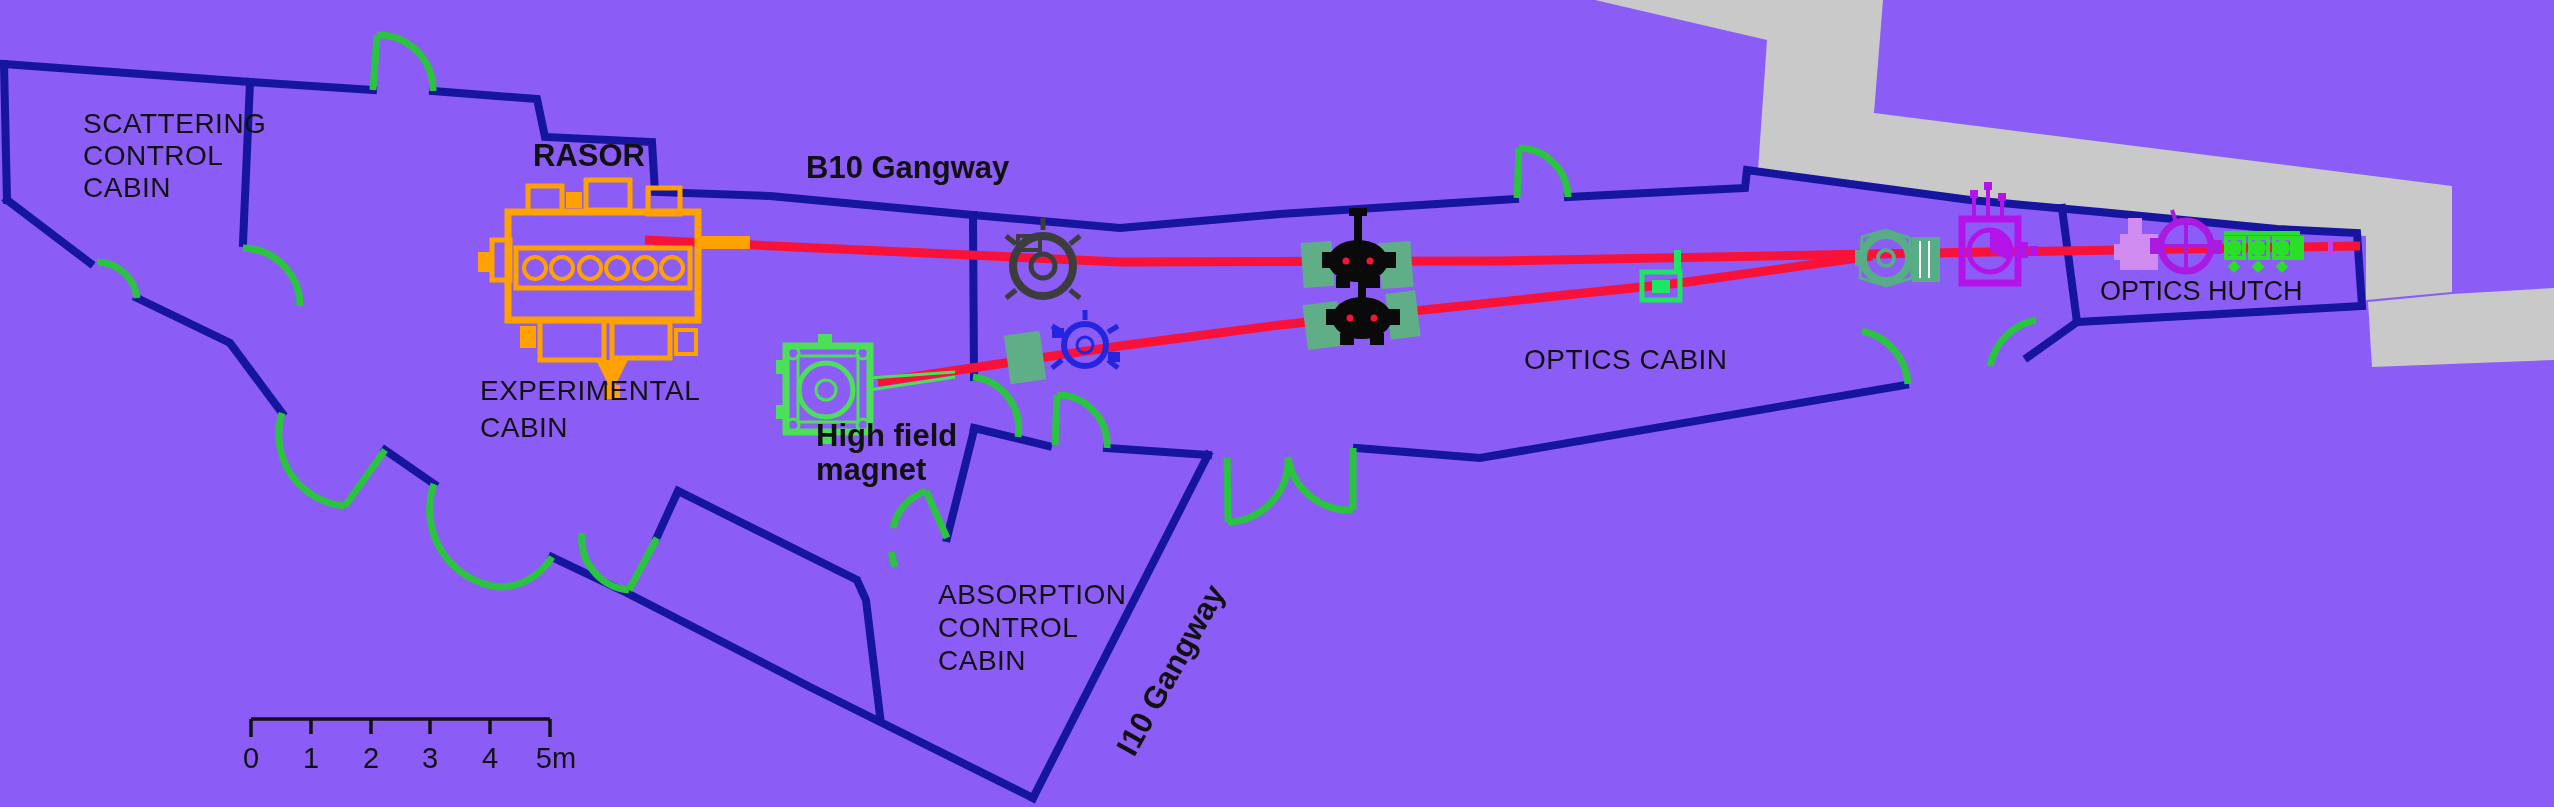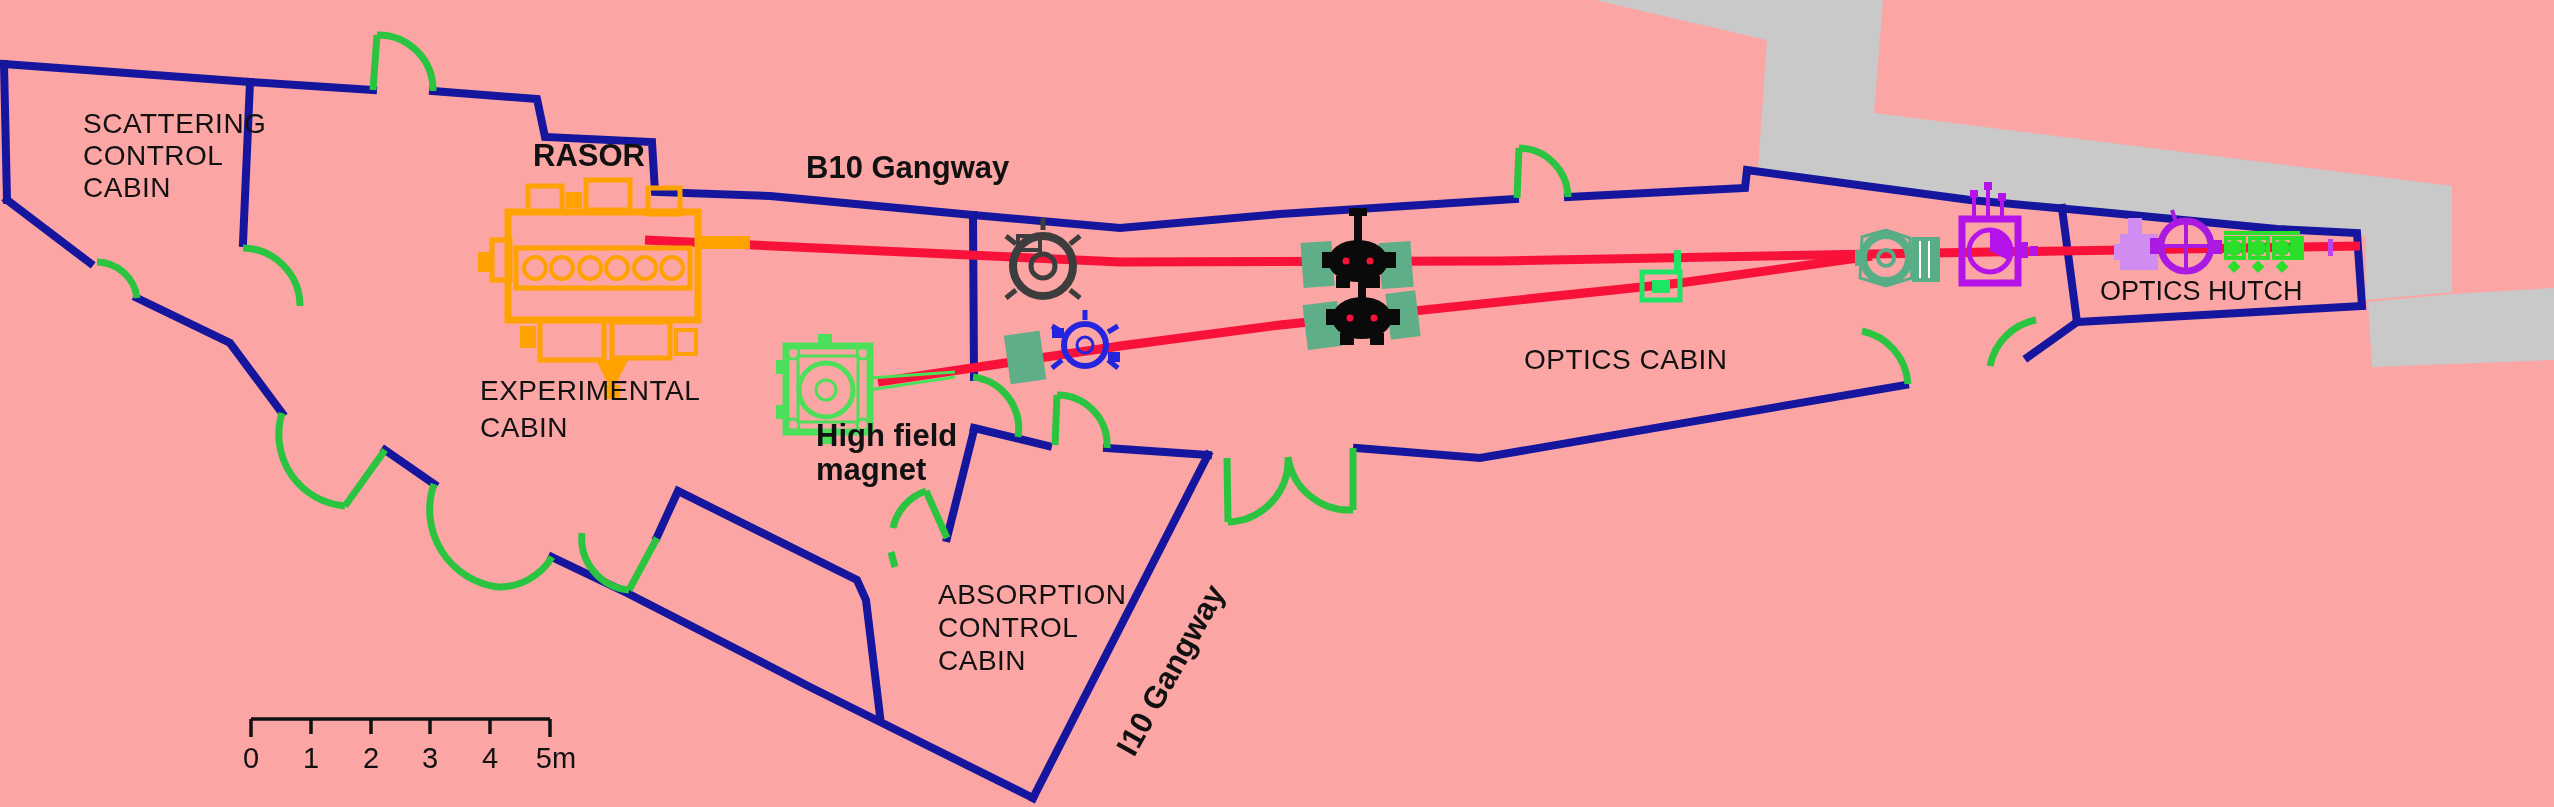--- a/index.html
+++ b/index.html
@@ -1,16 +1,16 @@
 <!DOCTYPE html>
 <html><head>
 <meta charset="utf-8">
 <style>
   html,body{margin:0;padding:0;background:#ffffff;}
-  .stage{position:relative;width:2554px;height:807px;background:#fca5a5;overflow:hidden;}
+  .stage{position:relative;width:2554px;height:807px;background:#8b5cf6;overflow:hidden;}
   svg{display:block;}
   text{font-family:"Liberation Sans","DejaVu Sans",sans-serif;fill:#111111;}
   .room-label{font-size:28px;letter-spacing:0.5px;}
   .ann-label{font-size:31px;font-weight:bold;}
   .hutch-label{font-size:27px;}
   .scale-label{font-size:29px;}
   .wall{stroke:#15159e;stroke-width:8;fill:none;stroke-linecap:square;}
   .door{stroke:#2bc441;stroke-width:7;fill:none;stroke-linecap:butt;}
   .beam{stroke:#f8123a;stroke-width:9;fill:none;stroke-linecap:butt;}
   .shield{fill:#c9c9c9;stroke:none;}

